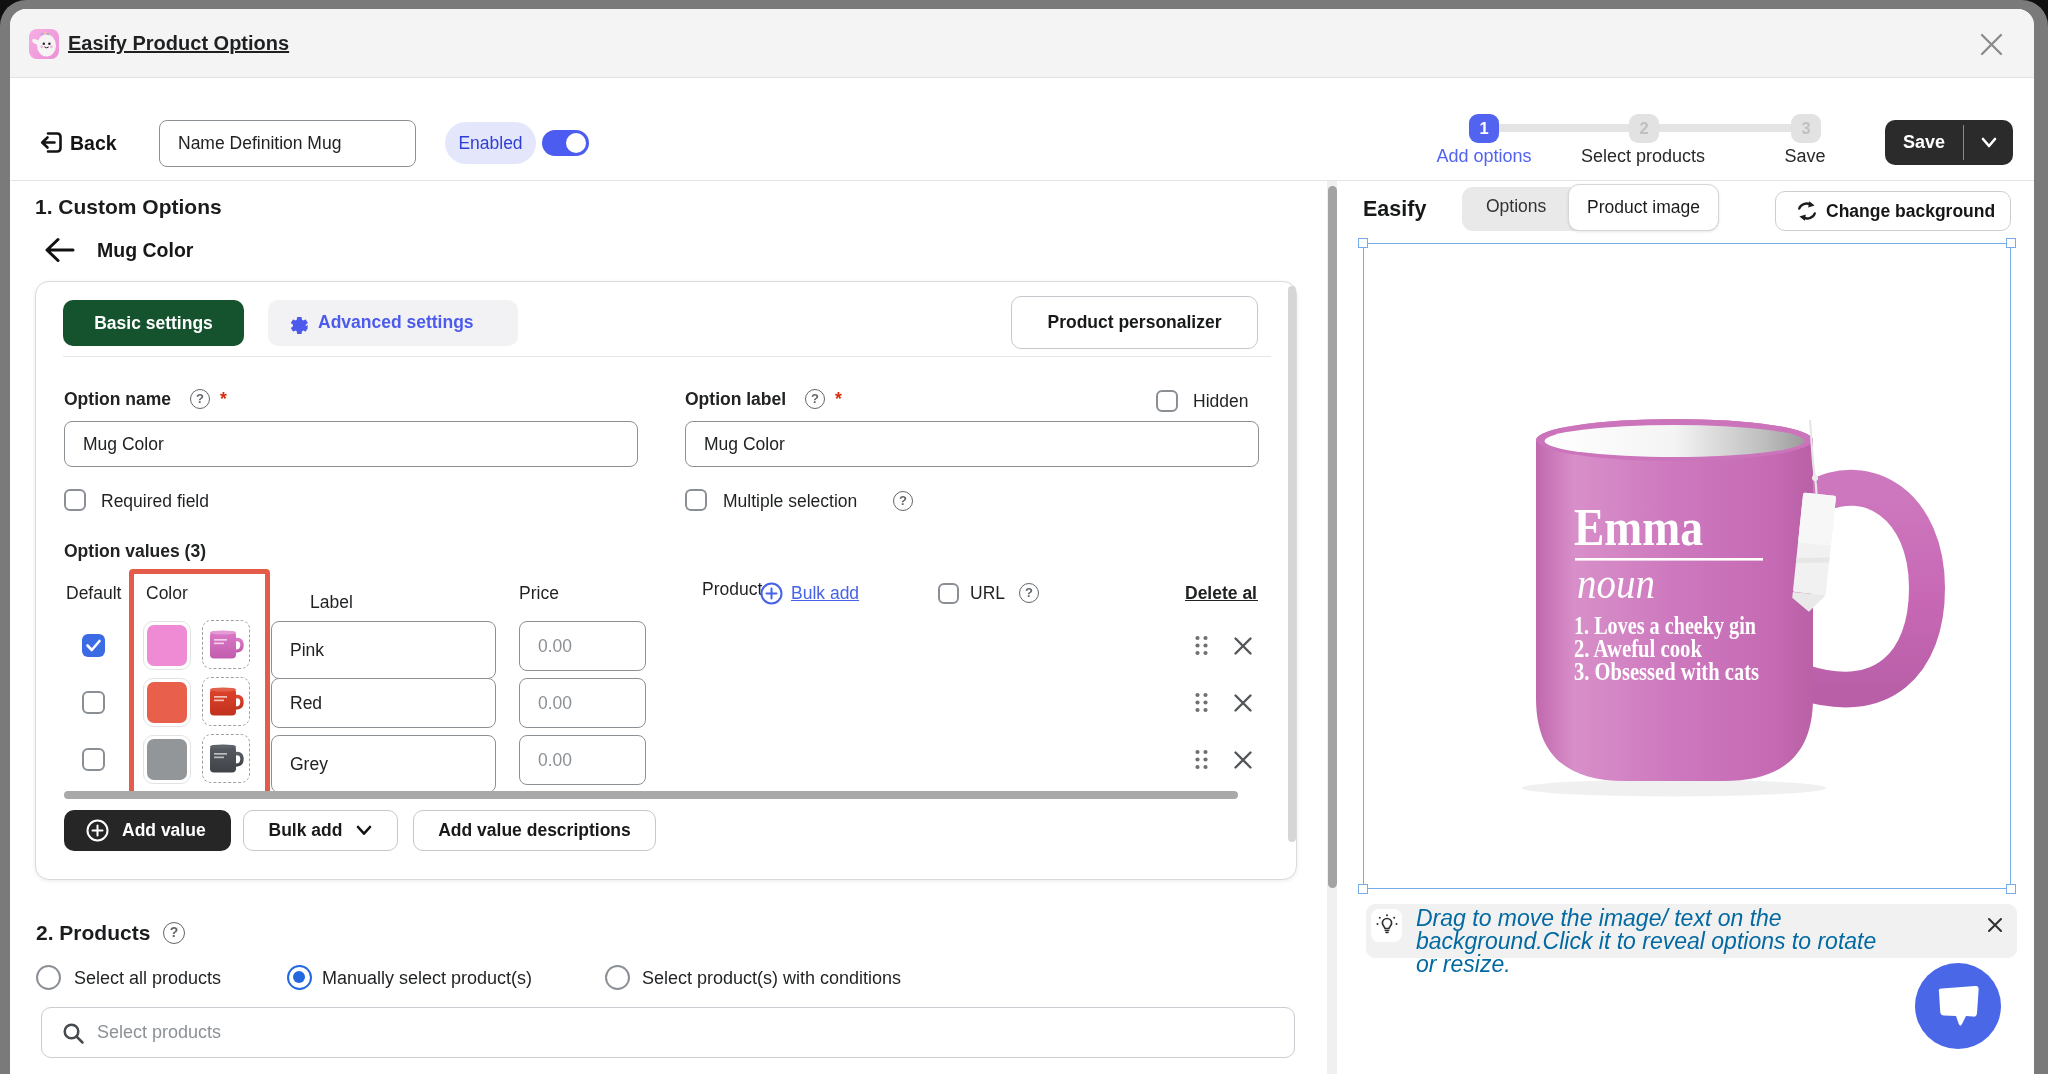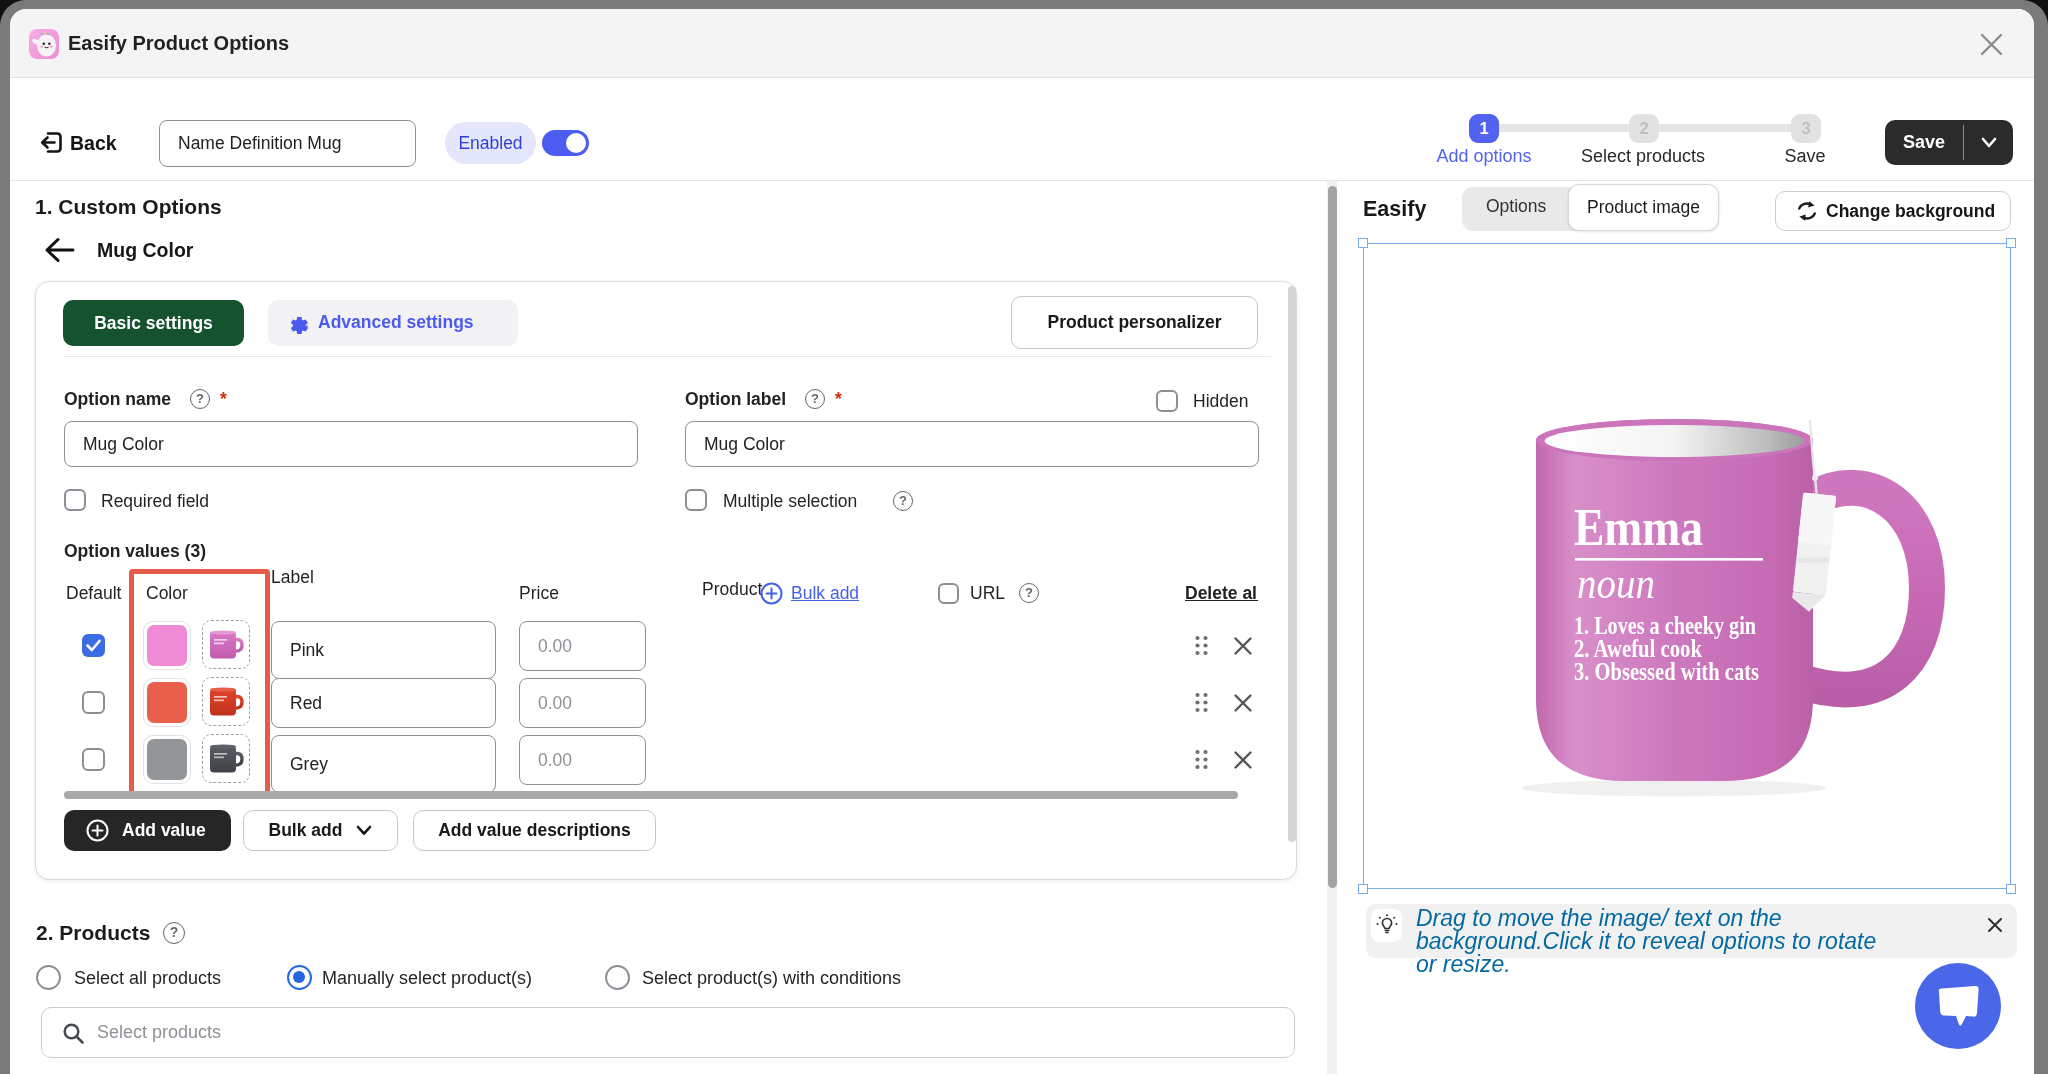--- a/index.html
+++ b/index.html
@@ -41,21 +41,21 @@
   <path d="M11 12.5 Q4.5 8 3.2 11 Q2.5 14.5 11.5 16.5 Z" fill="#f6f3f5"></path>
   <circle cx="14.8" cy="14.8" r="1.25" fill="#262626"></circle>
   <circle cx="20.4" cy="14.8" r="1.25" fill="#262626"></circle>
   <path d="M15.8 18.2 Q17.6 19.8 19.4 18.2" stroke="#262626" stroke-width="1" fill="none" stroke-linecap="round"></path>
   <circle cx="12.8" cy="17.8" r="1.5" fill="#f3b9dd"></circle>
   <circle cx="22.4" cy="17.8" r="1.5" fill="#f3b9dd"></circle>
   <circle cx="13" cy="4.8" r="1.1" fill="#8ab4f8"></circle>
   <circle cx="16.2" cy="3.8" r="1" fill="#f8d04a"></circle>
   <circle cx="19" cy="5.2" r="0.9" fill="#67c587"></circle>
 </svg>
-<div class="abs bold" style="left:68px; top:32px; font-size:20px; color:#1e2022;">Easify Product Options</div>
+<div class="abs bold" style="left:68px; top:32px; font-size:20px; color:#1e2022;text-decoration:underline;">Easify Product Options</div>
 <svg class="abs" style="left:1980px; top:33px;" width="23" height="23" viewBox="0 0 23 23">
   <path d="M2 2 L21 21 M21 2 L2 21" stroke="#8b8b8b" stroke-width="2.3" stroke-linecap="round"></path>
 </svg>
 
 <div class="abs" style="left:10px; top:180px; width:2024px; height:1px; background:#e4e4e4;"></div>
 <svg class="abs" style="left:40px; top:131px;" width="23" height="23" viewBox="0 0 23 23">
   <path d="M8 2.5 H17 Q20.5 2.5 20.5 6 V17 Q20.5 20.5 17 20.5 H8" stroke="#141414" stroke-width="2.6" fill="none" stroke-linecap="round"></path>
   <path d="M14.5 11.5 H2.5 M7.5 6.5 L2.2 11.5 L7.5 16.5" stroke="#141414" stroke-width="2.6" fill="none" stroke-linecap="round" stroke-linejoin="round"></path>
 </svg>
 <div class="abs bold" style="left:70px; top:132px; font-size:19.5px; color:#141414;">Back</div>
@@ -112,21 +112,21 @@
 <div class="inp" style="left:685px; top:421px; width:574px; height:46px;">Mug Color</div>
 <div class="cb" style="left:64px; top:489px;"></div>
 <div class="lbl" style="left:101px; top:491px;">Required field</div>
 <div class="cb" style="left:685px; top:489px;"></div>
 <div class="lbl" style="left:723px; top:491px;">Multiple selection</div>
 <div class="qicon" style="left:893px; top:491px;">?</div>
 
 <div class="abs bold" style="left:64px; top:541px; font-size:17.5px; color:#202223;">Option values (3)</div>
 <div class="hdr" style="left:66px; top:583px;">Default</div>
 <div class="hdr" style="left:146px; top:583px;">Color</div>
-<div class="hdr" style="left:271px; top:567px;">Label</div>
+<div class="hdr" style="left:271px; top:592px;padding-left:39px;">Label</div>
 <div class="hdr" style="left:519px; top:583px;">Price</div>
 <div class="hdr" style="left:670px; top:579px;margin-left:32px;">Product</div>
 <svg class="abs" style="left:760px; top:582px;" width="23" height="23" viewBox="0 0 23 23">
   <circle cx="11.5" cy="11.5" r="10" fill="none" stroke="#4562e8" stroke-width="2"></circle>
   <path d="M11.5 6.5 V16.5 M6.5 11.5 H16.5" stroke="#4562e8" stroke-width="2" stroke-linecap="round"></path>
 </svg>
 <div class="abs" style="left:791px; top:583px; font-size:17.5px; color:#4562e8; text-decoration:underline;">Bulk add</div>
 <div class="cb20" style="left:938px; top:583px;"></div>
 <div class="hdr" style="left:970px; top:583px;">URL</div>
 <div class="qicon" style="left:1019px; top:583px;">?</div>

